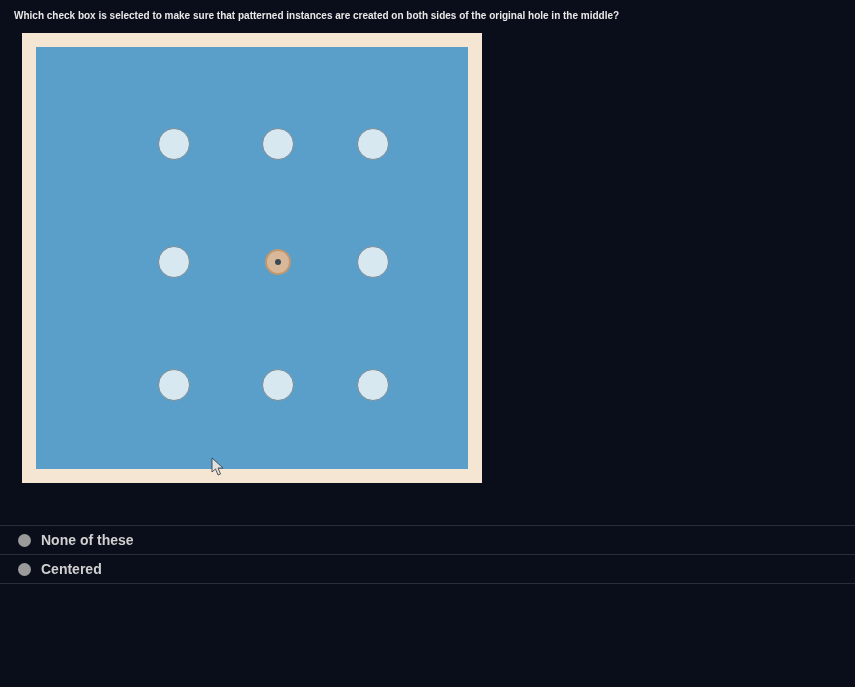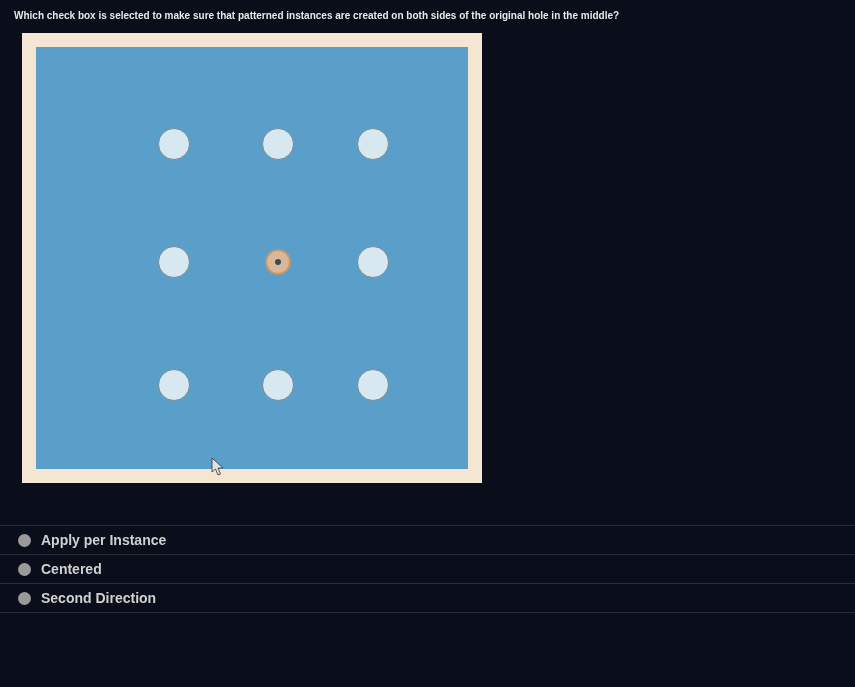--- a/index.html
+++ b/index.html
@@ -112,23 +112,19 @@
     <div class="hole" style="left:78%; top:80%;"></div>
     <svg class="cursor-arrow" viewBox="0 0 16 20">
       <path d="M1 1 L1 15 L4.5 12 L7 18 L9.5 17 L7 11 L12 11 Z" fill="#e0e0e0" stroke="#333" stroke-width="0.8"></path>
     </svg>
   </div>
 </div>
 
 <div class="options-container">
   <div class="option-row">
     <div class="radio-dot"></div>
-    <div class="option-label">Apply per Instance</div>
+    <div class="option-label">None of these</div>
   </div>
   <div class="option-row">
     <div class="radio-dot"></div>
     <div class="option-label">Centered</div>
   </div>
-  <div class="option-row">
-    <div class="radio-dot"></div>
-    <div class="option-label">Second Direction</div>
-  </div>
 </div>
 
 </body></html>

